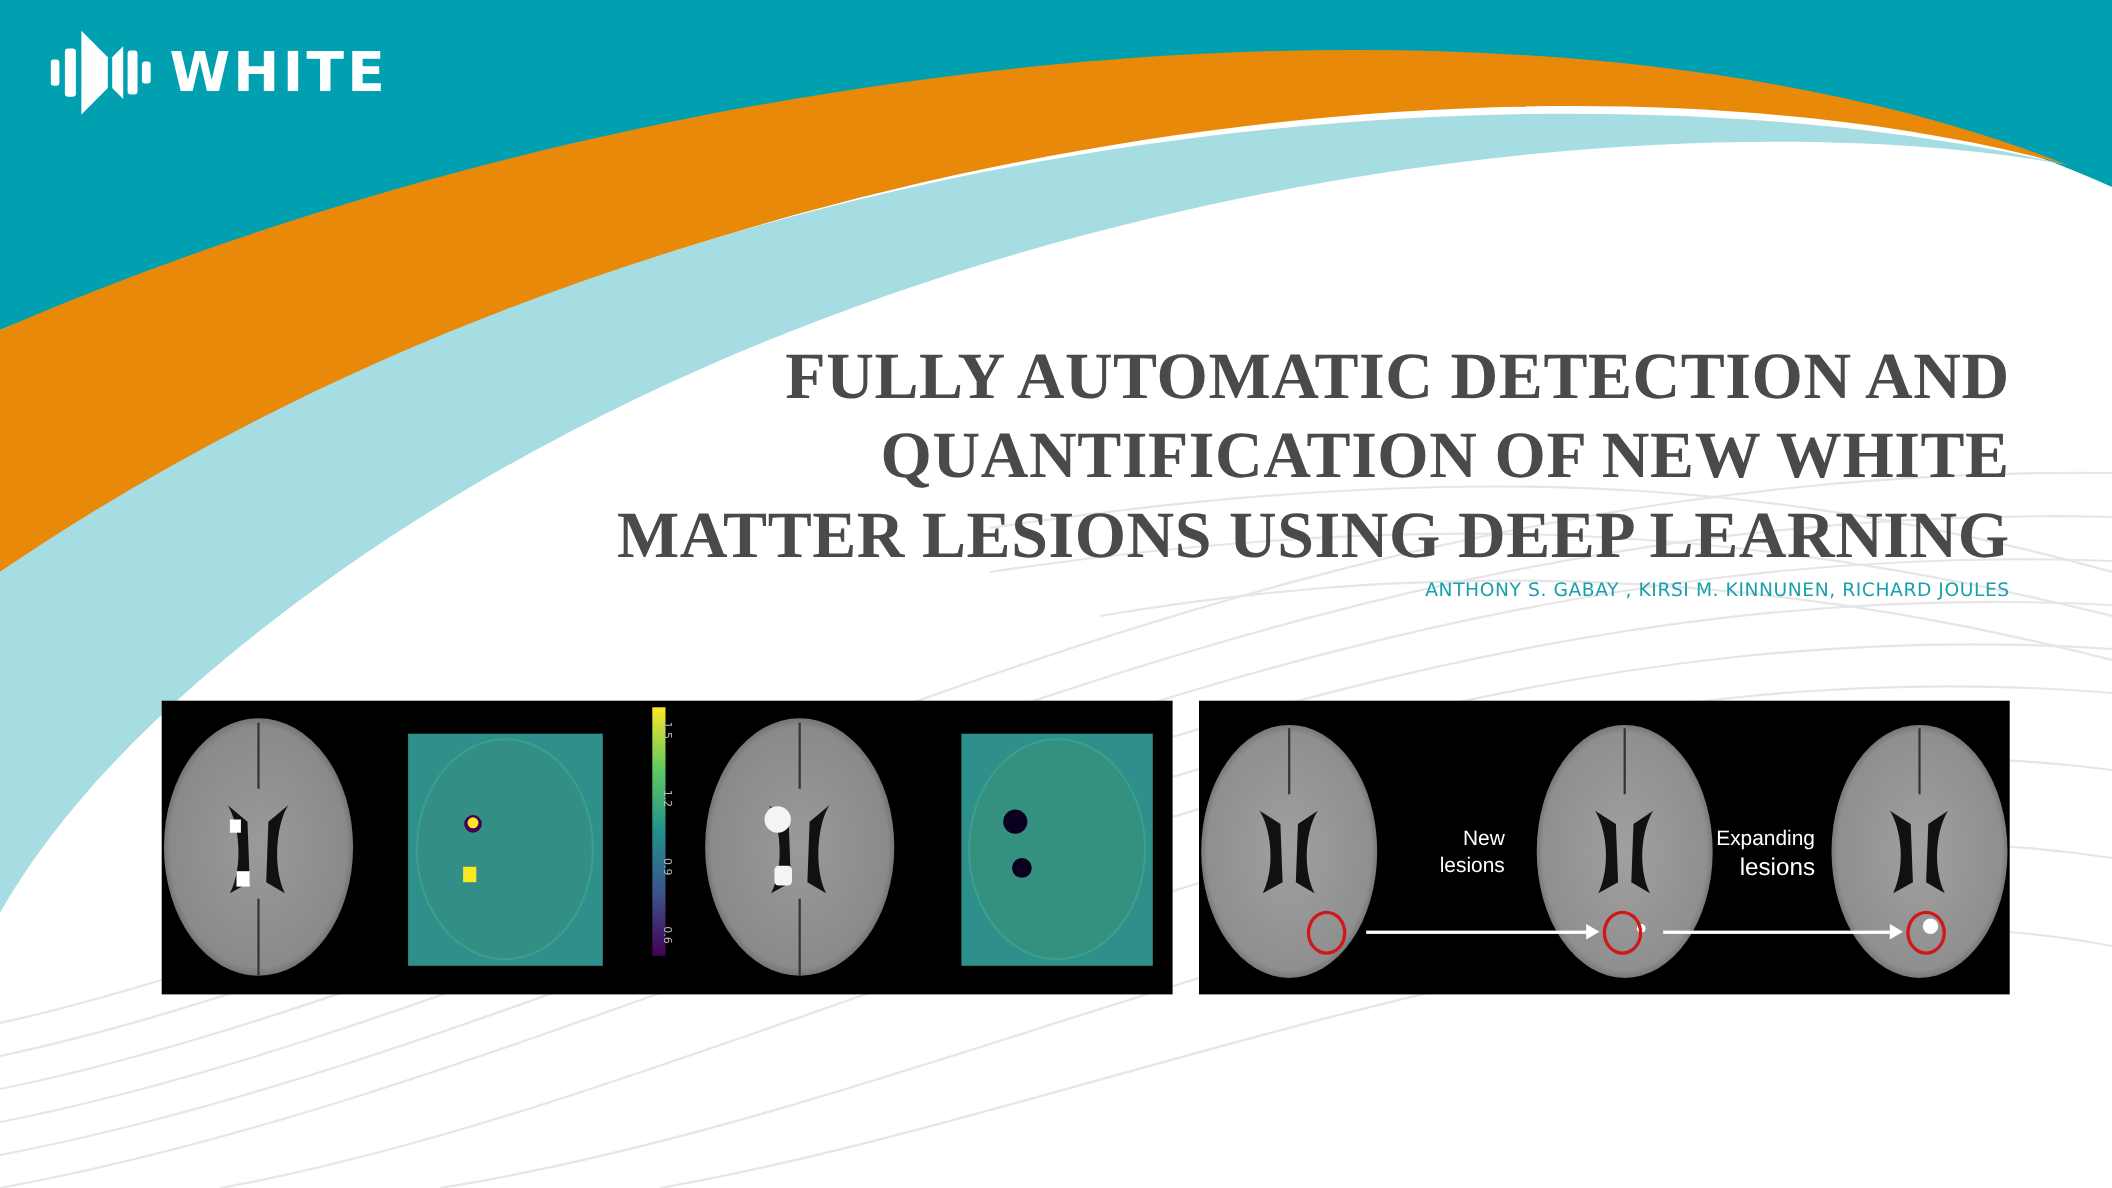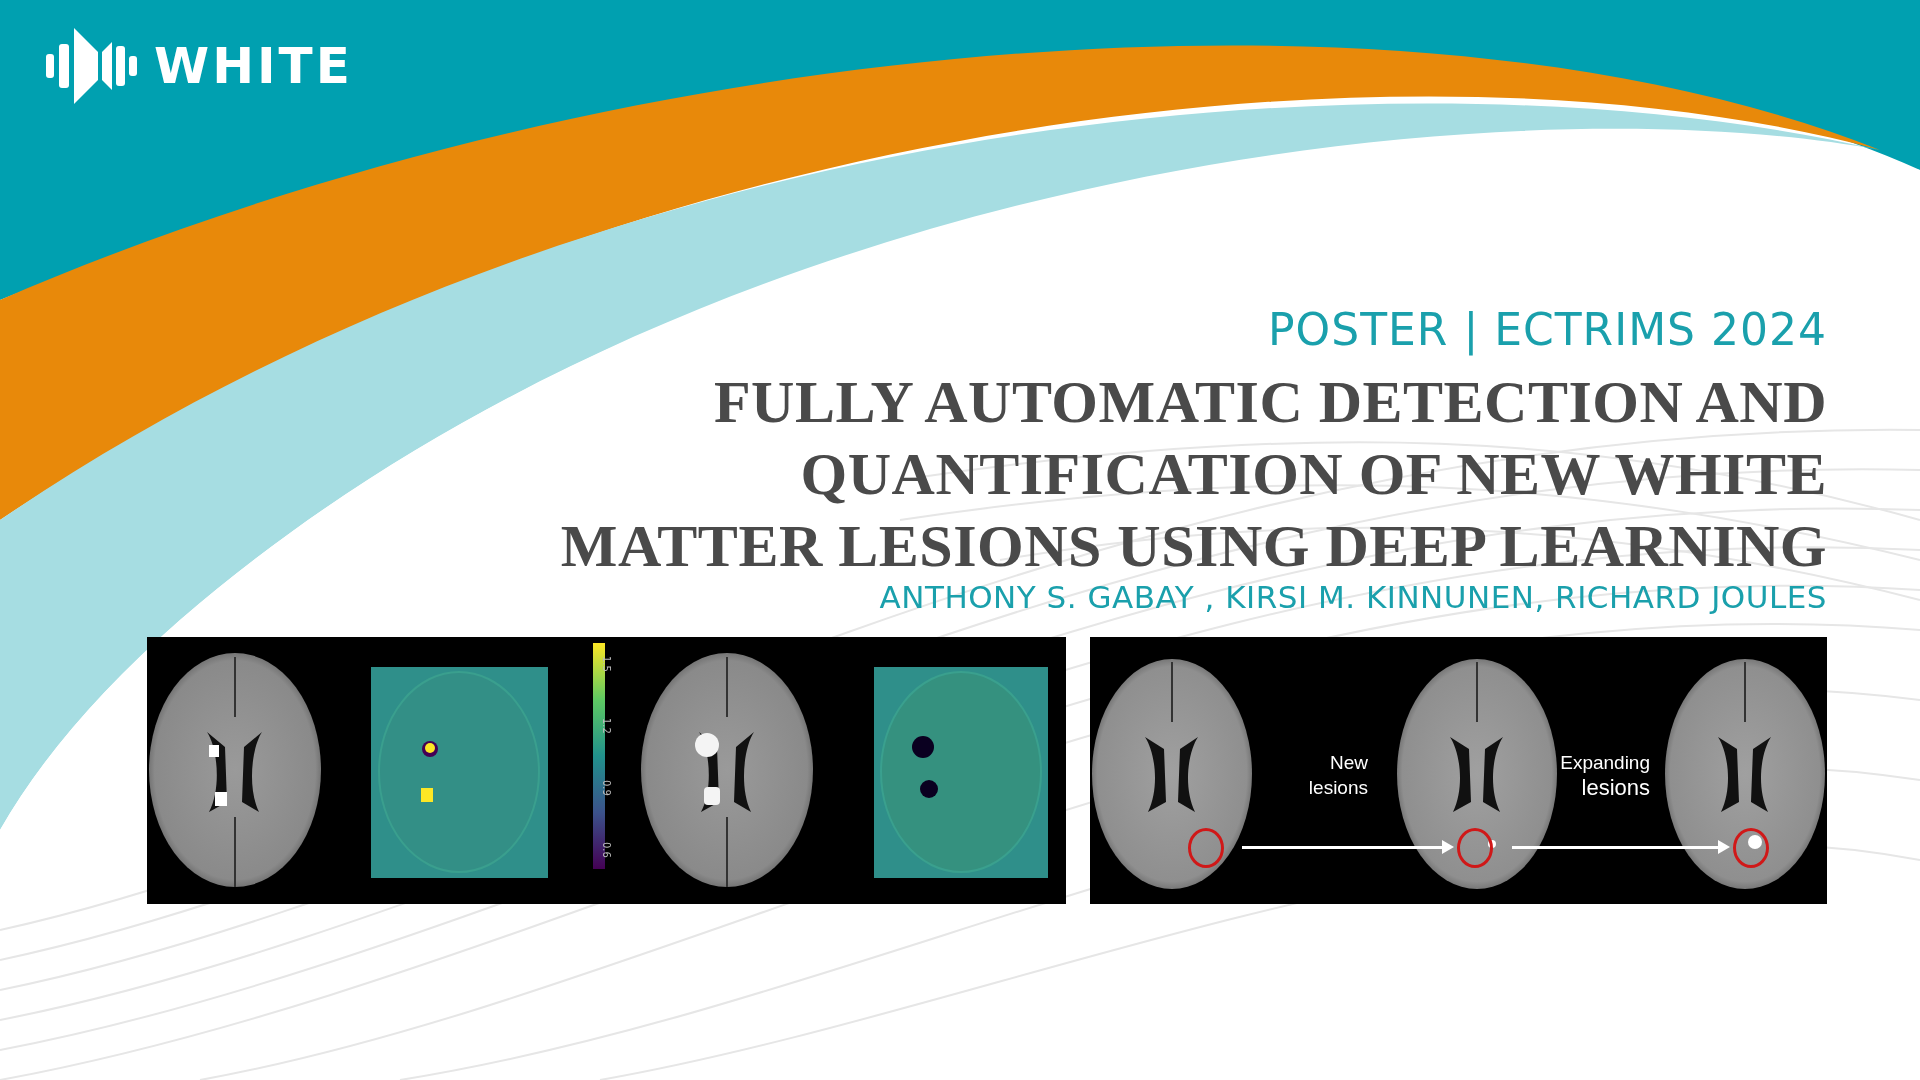--- a/index.html
+++ b/index.html
@@ -5,21 +5,21 @@
   html, body { margin:0; padding:0; }
   body { width:1920px; height:1080px; position:relative; overflow:hidden; background:#ffffff; font-family:"DejaVu Sans", sans-serif; }
   .bg-svg { position:absolute; left:0; top:0; width:1920px; height:1080px; }
   .logo { position:absolute; left:46px; top:24px; height:84px; display:flex; align-items:center; gap:16px; }
   .logo-mark { width:92px; height:84px; }
   .logo-text { color:#ffffff; font-family:"DejaVu Sans", sans-serif; font-weight:bold; font-size:50px; letter-spacing:3px; line-height:1; }
   .header { position:absolute; right:93px; top:300px; text-align:right; width:1500px; }
   .kicker { color:#1aa0ac; font-size:44px; font-family:"DejaVu Sans", sans-serif; letter-spacing:1px; line-height:60px; }
   .title { color:#4a4a4a; font-weight:bold; font-size:60px; line-height:72px; letter-spacing:0.5px; margin-top:6px; font-family:Liberation Serif, serif; }
   .title div { white-space:nowrap; }
-  .authors { color:#1aa0ac; font-size:31px; line-height:30px; margin-top:0px; letter-spacing:0.5px; }
+  .authors { color:#1aa0ac; font-size:17px; line-height:30px; margin-top:0px; letter-spacing:0.5px; }
   .panel { position:absolute; background:#000; overflow:hidden; }
   .panel-left { left:147px; top:637px; width:919px; height:267px; }
   .panel-right { left:1090px; top:637px; width:737px; height:267px; }
   .colorbar { position:absolute; left:593px; top:643px; width:12px; height:226px; background:linear-gradient(to bottom,#fde725,#5ec962,#21918c,#3b528b,#440154); }
   .cb-tick { position:absolute; left:612px; font-size:10px; color:#bbb; transform:rotate(90deg); transform-origin:left top; }
   .annot { position:absolute; color:#ffffff; font-family:"Liberation Sans", sans-serif; text-align:right; font-size:19px; line-height:25px; }
   .arrow { position:absolute; height:3px; background:#fff; }
   .arrow::after { content:""; position:absolute; right:-10px; top:-6px; border-left:12px solid #fff; border-top:7px solid transparent; border-bottom:7px solid transparent; }
   .ring { position:absolute; border:3px solid #d01818; border-radius:50%; }
 </style>
@@ -59,21 +59,20 @@
     <rect x="13" y="20" width="10" height="44" rx="3" fill="#fff"></rect>
     <polygon points="28,4 52,28 52,56 28,80" fill="#fff"></polygon>
     <polygon points="56,28 66,18 66,66 56,56" fill="#fff"></polygon>
     <rect x="70" y="22" width="9" height="40" rx="3" fill="#fff"></rect>
     <rect x="83" y="32" width="8" height="20" rx="3" fill="#fff"></rect>
   </svg>
   <span class="logo-text">WHITE</span>
 </div>
 
 <div class="header">
-  <div class="kicker">POSTER | ECTRIMS 2024</div>
   <div class="title">
     <div>FULLY AUTOMATIC DETECTION AND</div>
     <div>QUANTIFICATION OF NEW WHITE</div>
     <div>MATTER LESIONS USING DEEP LEARNING</div>
   </div>
   <div class="authors">ANTHONY S. GABAY , KIRSI M. KINNUNEN, RICHARD JOULES</div>
 </div>
 
 <div class="panel panel-left">
   <svg width="919" height="267" viewBox="0 0 919 267">

